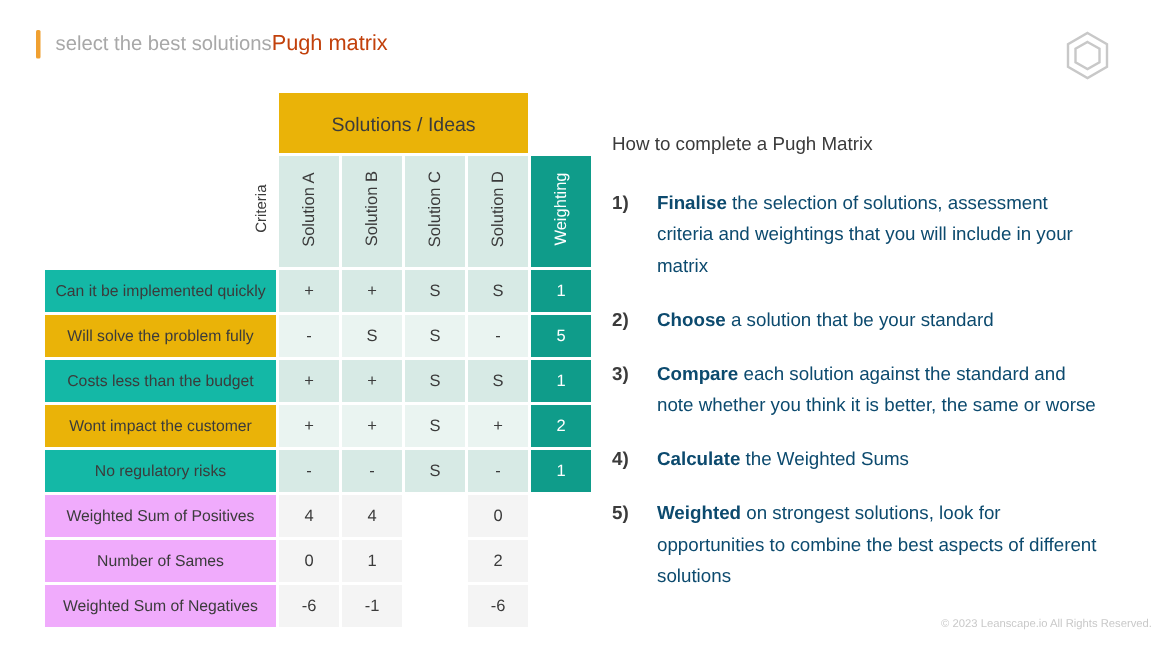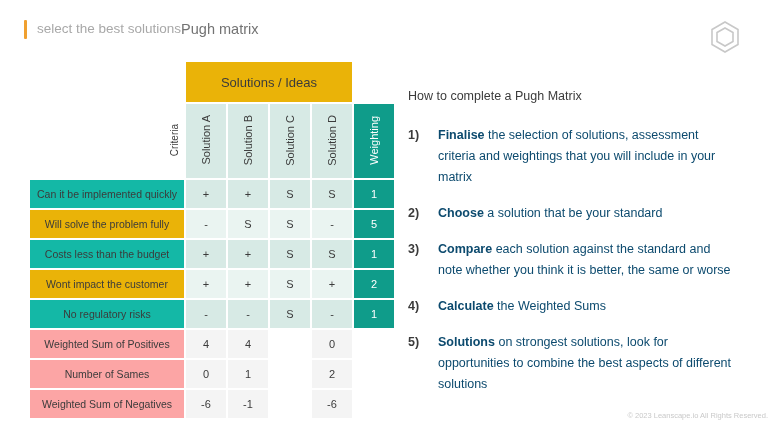--- a/index.html
+++ b/index.html
@@ -31,21 +31,21 @@
     border-radius: 1px;
   }
   .header-text { display: flex; flex-direction: row; justify-content: center; }
   .header-sub {
     font-size: 13.5px;
     color: #a8a8a8;
     line-height: 18px;
   }
   .header-title {
     font-size: 14.5px;
-    color: #737373;
+    color: #c2410c;
     line-height: 19px;
   }
 
   
   .logo {
     position: absolute;
     right: 28px;
     top: 20px;
     width: 30px;
     height: 34px;
@@ -108,21 +108,21 @@
   .row-label {
     background: #14b8a6;
     width: 148px;
     height: 28px;
     text-align: center;
     font-size: 10.5px;
     padding: 0 6px;
     line-height: 13px;
   }
   .row-label.pale { background: #eab308; }
-  .row-label.plain { background: #fca5a5; }
+  .row-label.plain { background: #f0abfc; }
 
   .val {
     background: #d7eae5;
     width: 40px;
     height: 28px;
     text-align: center;
     font-size: 11px;
   }
   .val.pale { background: #eaf4f1; }
   .val.plain { background: #f4f4f4; }
@@ -296,18 +296,18 @@
     <li class="step">
       <div class="step-num">3)</div>
       <div class="step-text"><b>Compare</b><span> each solution against the standard and note whether you think it is better, the same or worse</span></div>
     </li>
     <li class="step">
       <div class="step-num">4)</div>
       <div class="step-text"><b>Calculate</b><span> the Weighted Sums</span></div>
     </li>
     <li class="step">
       <div class="step-num">5)</div>
-      <div class="step-text"><b>Solutions</b><span> on strongest solutions, look for opportunities to combine the best aspects of different solutions</span></div>
+      <div class="step-text"><b>Weighted</b><span> on strongest solutions, look for opportunities to combine the best aspects of different solutions</span></div>
     </li>
   </ol>
 </div>
 
 <div class="footer">© 2023 Leanscape.io  All Rights Reserved.</div>
 
 </body></html>

